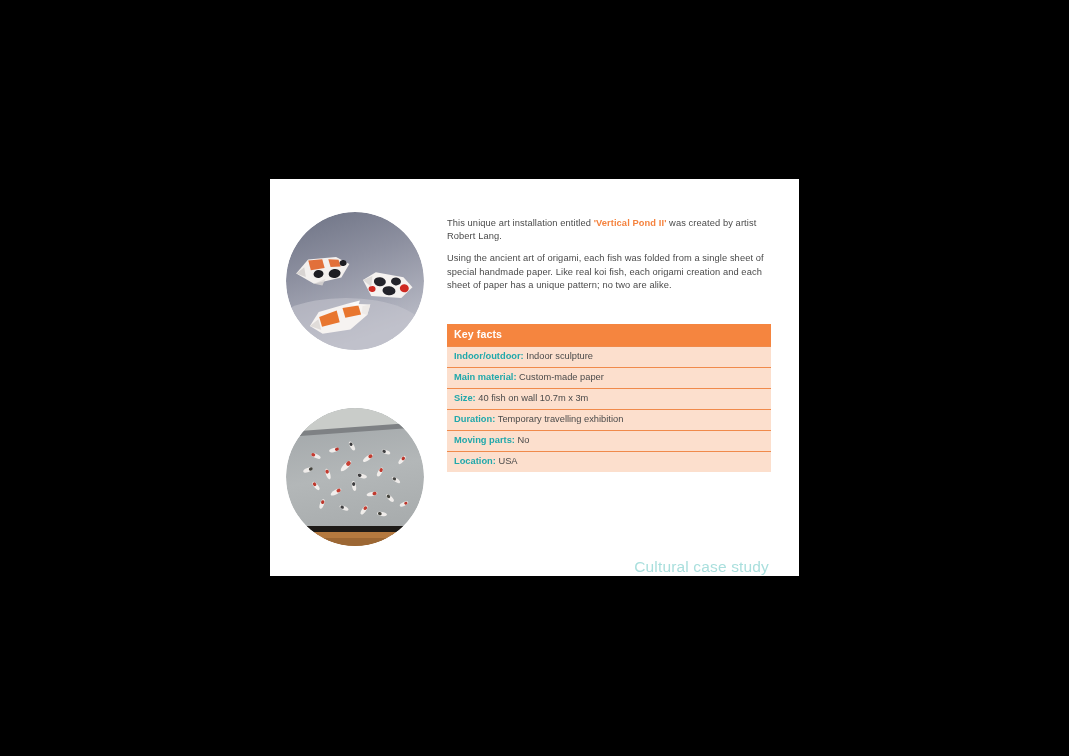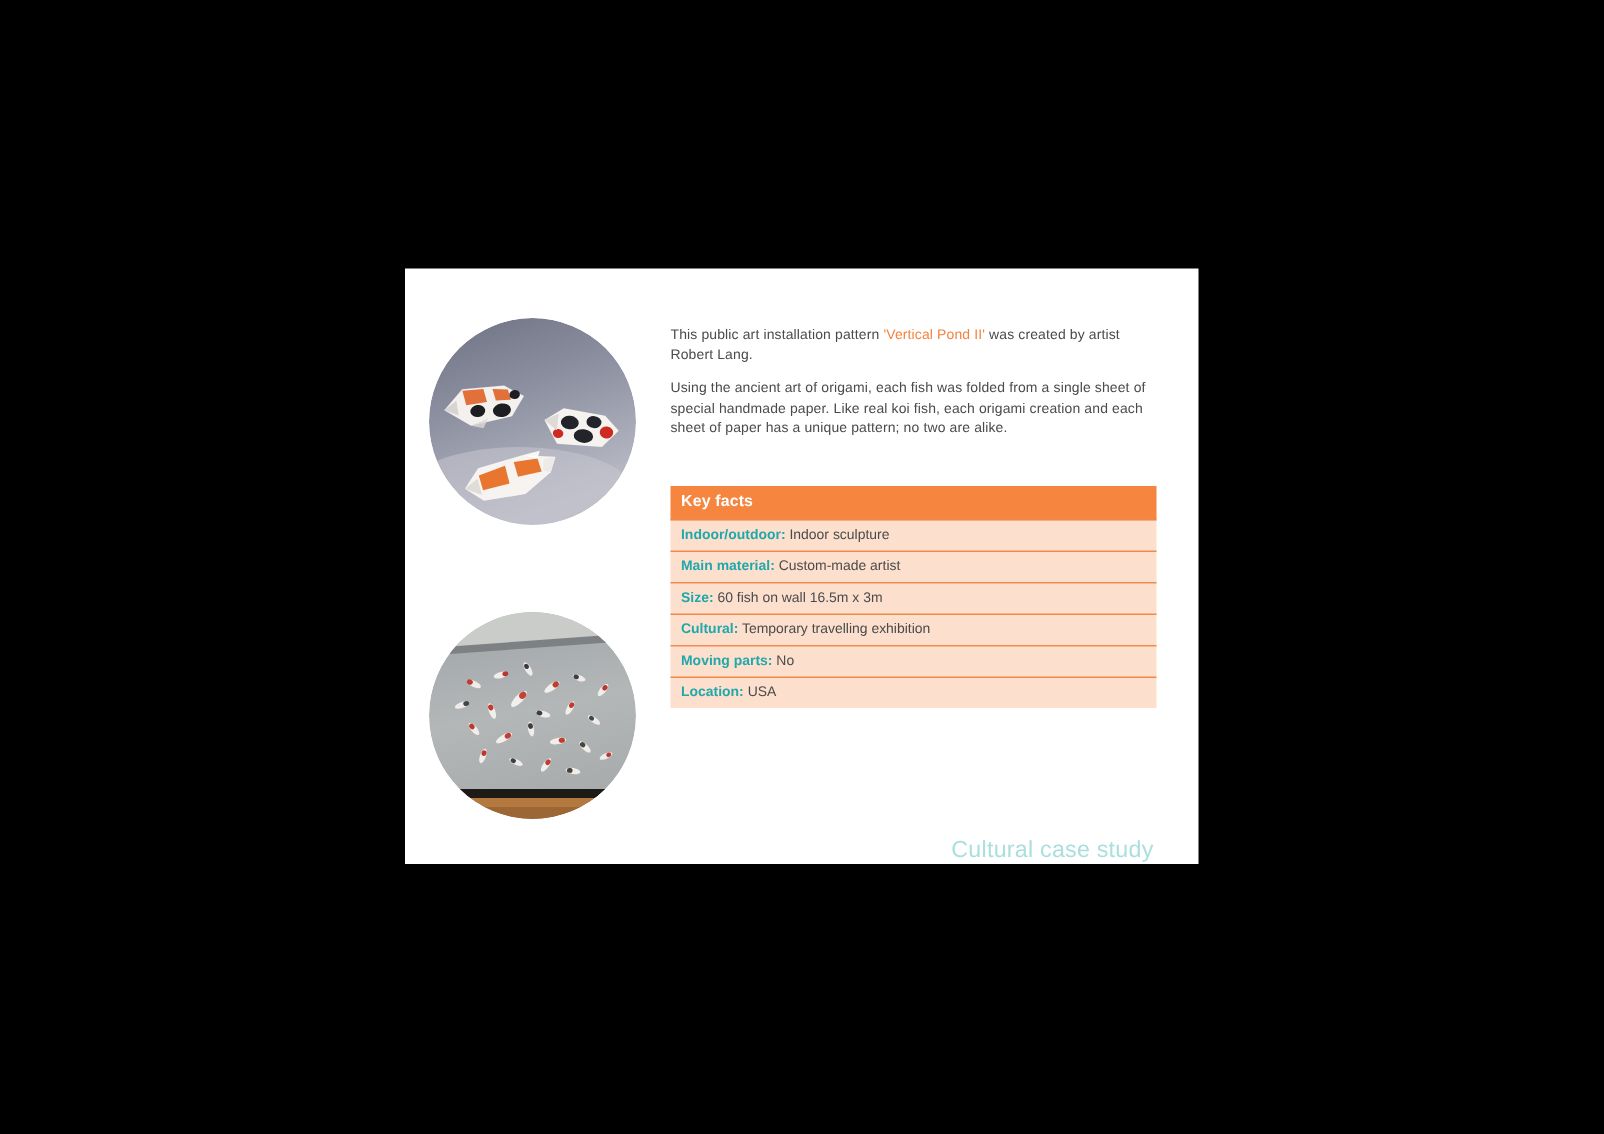--- a/index.html
+++ b/index.html
@@ -52,21 +52,21 @@
   .para {
     font-size: 9.3px;
     line-height: 1.42;
     color: #4a4a4a;
     margin: 0 0 9px 0;
     letter-spacing: 0.01em;
   }
   .para:last-child { margin-bottom: 0; }
   .accent-title {
     color: #f5833f;
-    font-weight: normal;
+    font-weight: bold;
   }
 
   
   #facts {
     position: absolute;
     left: 177px;
     top: 145px;
     width: 324px;
     border-collapse: collapse;
     padding-left: 48px;
@@ -275,51 +275,51 @@
                 <ellipse cx="0" cy="0" rx="4.6" ry="1.8" fill="#eeebe9"></ellipse>
                 <ellipse cx="2" cy="0" rx="1.7" ry="1.4" fill="#bb362b"></ellipse>
               </g>
           </g>
         </g>
       </svg>
     </div>
 
     <div id="text-col">
       <p class="para">
-        <span>This public art installation pattern </span><span class="accent-title">'Vertical Pond II'</span><span> was created by artist Robert Lang.</span>
+        <span>This unique art installation entitled </span><span class="accent-title">'Vertical Pond II'</span><span> was created by artist Robert Lang.</span>
       </p>
       <p class="para">Using the ancient art of origami, each fish was folded from a single sheet of special handmade paper. Like real koi fish, each origami creation and each sheet of paper has a unique pattern; no two are alike.</p>
     </div>
 
     <table id="facts">
       <tbody>
         <tr>
           <td id="facts-header">Key facts</td>
         </tr>
         <tr>
           <td class="fact-row">
             <span class="fact-label">Indoor/outdoor:</span>
             <span class="fact-value">Indoor sculpture</span>
           </td>
         </tr>
         <tr>
           <td class="fact-row">
             <span class="fact-label">Main material:</span>
-            <span class="fact-value">Custom-made artist</span>
+            <span class="fact-value">Custom-made paper</span>
           </td>
         </tr>
         <tr>
           <td class="fact-row">
             <span class="fact-label">Size:</span>
-            <span class="fact-value">60 fish on wall 16.5m x 3m</span>
-          </td>
-        </tr>
-        <tr>
-          <td class="fact-row">
-            <span class="fact-label">Cultural:</span>
+            <span class="fact-value">40 fish on wall 10.7m x 3m</span>
+          </td>
+        </tr>
+        <tr>
+          <td class="fact-row">
+            <span class="fact-label">Duration:</span>
             <span class="fact-value">Temporary travelling exhibition</span>
           </td>
         </tr>
         <tr>
           <td class="fact-row">
             <span class="fact-label">Moving parts:</span>
             <span class="fact-value">No</span>
           </td>
         </tr>
         <tr>

